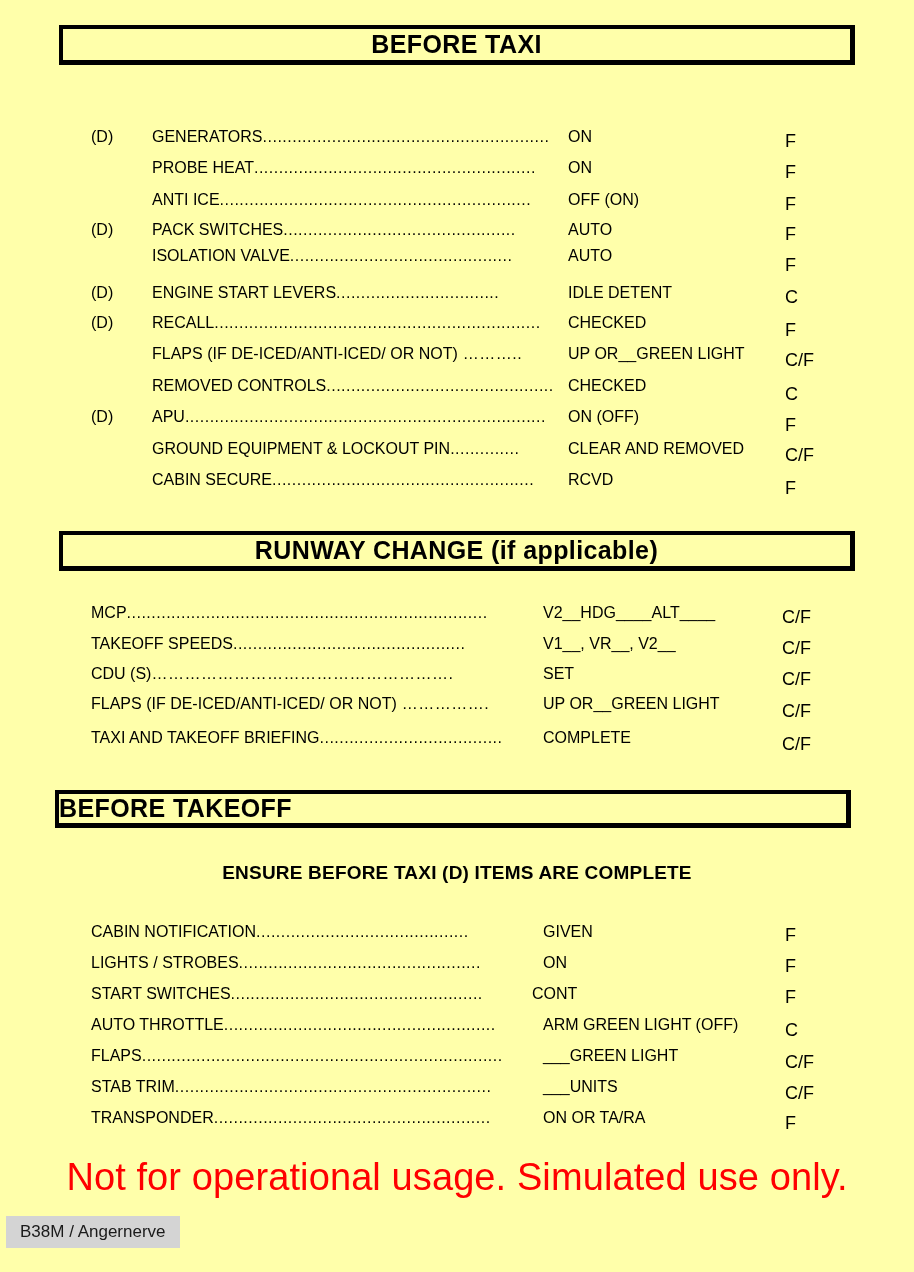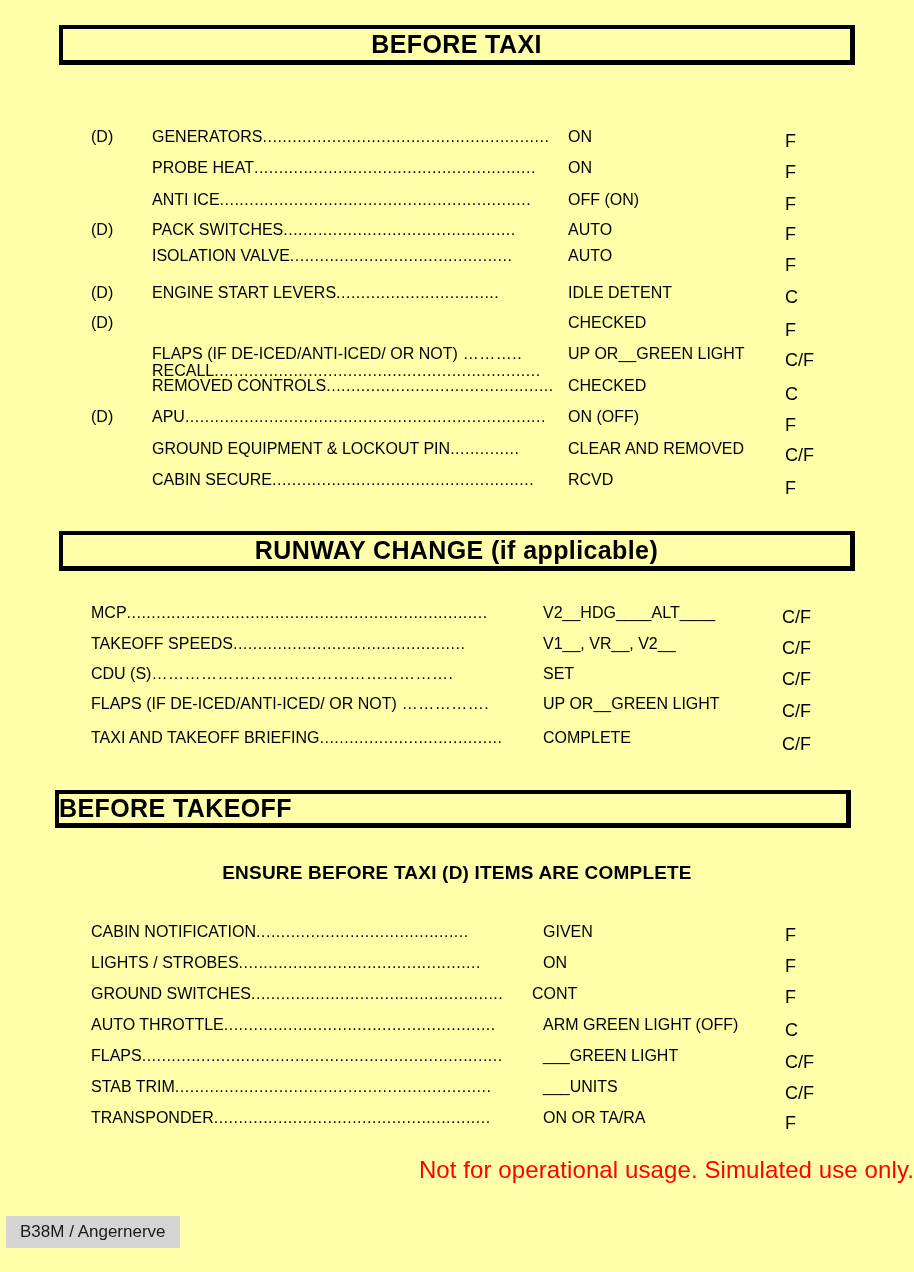--- a/index.html
+++ b/index.html
@@ -83,23 +83,23 @@
     width: 100%;
     text-align: center;
     font-size: 19px;
     font-weight: bold;
     letter-spacing: 0.2px;
   }
 
   .disclaimer {
     position: absolute;
     width: 100%;
-    text-align: right;
+    text-align: center;
     color: #ff0000;
-    font-size: 24px;
+    font-size: 38px;
     letter-spacing: 0.1px;
   }
 
   .footer-badge {
     position: absolute;
     background: #d4d4d4;
     color: #1a1a1a;
     font-size: 17px;
     padding: 7px 14px 8px 14px;
     line-height: 1;
@@ -154,21 +154,21 @@
 
   <div class="row" style="top:156px;">
     <span class="col-d" style="left:91px;">(D)</span>
     <span class="col-label" style="left:152px;"><span>ENGINE START LEVERS</span><span class="leader">.................................</span></span>
     <span class="col-value" style="left:568px;">IDLE DETENT</span>
     <span class="col-crew" style="left:785px; top:4px;">C</span>
   </div>
 
   <div class="row" style="top:186px;">
     <span class="col-d" style="left:91px;">(D)</span>
-    <span class="col-label" style="left:152px;margin-top:48px;"><span>RECALL</span><span class="leader">..................................................................</span></span>
+    <span class="col-label" style="left:152px;"><span>RECALL</span><span class="leader">..................................................................</span></span>
     <span class="col-value" style="left:568px;">CHECKED</span>
     <span class="col-crew" style="left:785px; top:7px;">F</span>
   </div>
 
   <div class="row" style="top:217px;">
     <span class="col-d" style="left:91px;"></span>
     <span class="col-label" style="left:152px;"><span>FLAPS (IF DE-ICED/ANTI-ICED/ OR NOT)</span><span class="leader"> ………..</span></span>
     <span class="col-value" style="left:568px;">UP OR__GREEN LIGHT</span>
     <span class="col-crew" style="left:785px; top:6px;">C/F</span>
   </div>
@@ -257,21 +257,21 @@
     <span class="col-crew" style="left:785px; top:3px;">F</span>
   </div>
 
   <div class="row" style="top:31px;">
     <span class="col-label" style="left:91px;"><span>LIGHTS / STROBES</span><span class="leader">.................................................</span></span>
     <span class="col-value" style="left:543px;">ON</span>
     <span class="col-crew" style="left:785px; top:3px;">F</span>
   </div>
 
   <div class="row" style="top:62px;">
-    <span class="col-label" style="left:91px;"><span>GROUND SWITCHES</span><span class="leader">...................................................</span></span>
+    <span class="col-label" style="left:91px;"><span>START SWITCHES</span><span class="leader">...................................................</span></span>
     <span class="col-value" style="left:532px;">CONT</span>
     <span class="col-crew" style="left:785px; top:3px;">F</span>
   </div>
 
   <div class="row" style="top:93px;">
     <span class="col-label" style="left:91px;"><span>AUTO THROTTLE</span><span class="leader">.......................................................</span></span>
     <span class="col-value" style="left:543px;"> ARM GREEN LIGHT (OFF)</span>
     <span class="col-crew" style="left:785px; top:5px;">C</span>
   </div>
 

